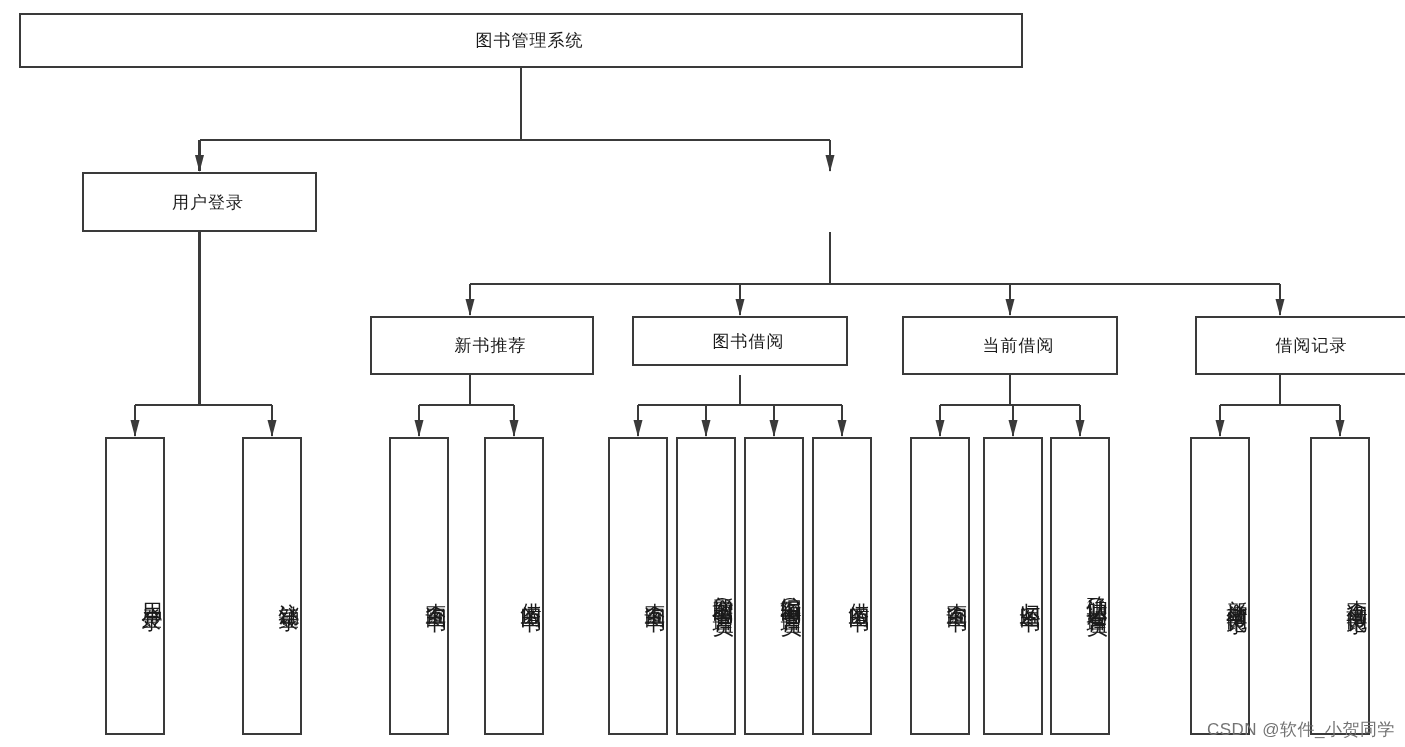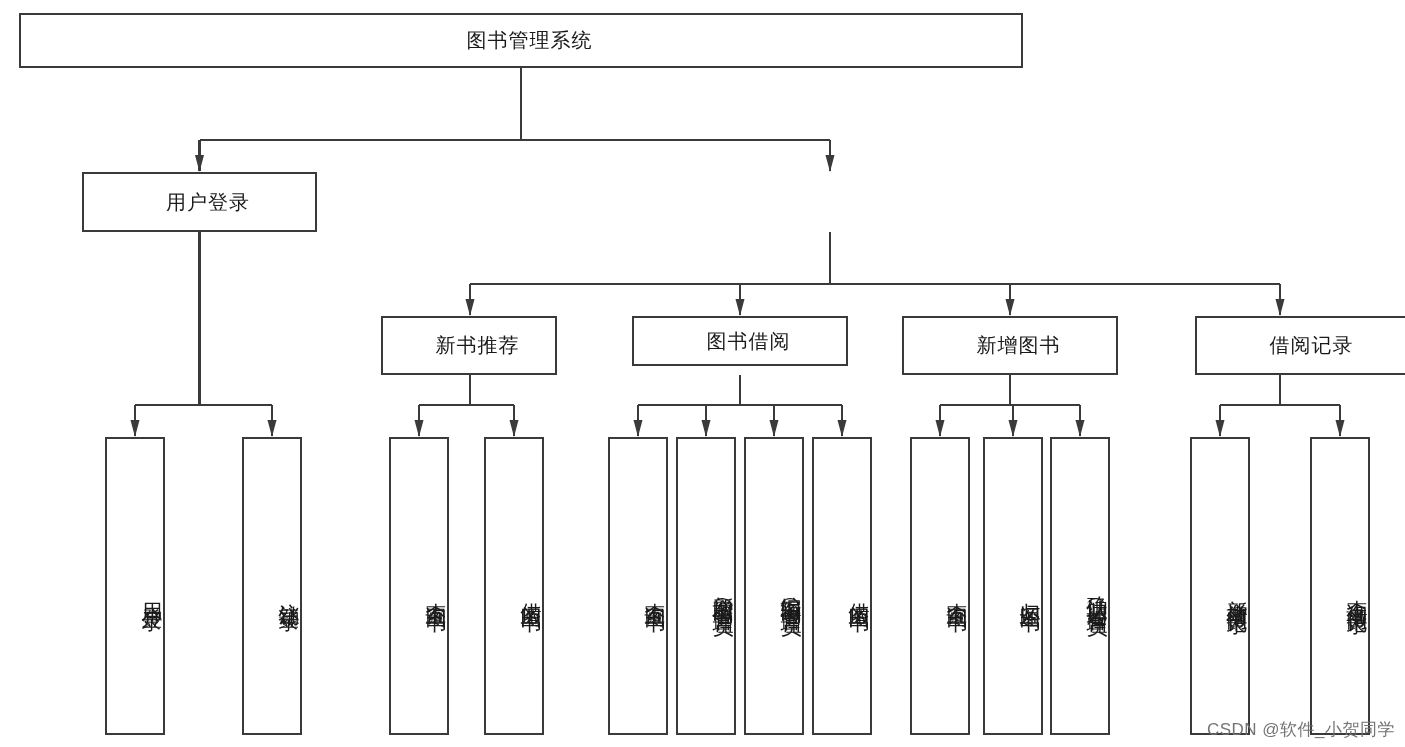--- a/index.html
+++ b/index.html
@@ -31,21 +31,21 @@
     position: absolute;
     box-sizing: border-box;
     background: #ffffff;
     border: 2px solid #3a3a3a;
     display: flex;
     align-items: center;
     justify-content: center;
     color: #1a1a1a;
   }
   .node.horizontal {
-    font-size: 20px;
+    font-size: 17px;
     letter-spacing: 1px;
     padding-left: 17px;
   }
   .node.vertical {
     writing-mode: vertical-rl;
     text-orientation: upright;
     font-size: 21px;
     letter-spacing: 3px;
     padding-top: 12px;
     align-items: flex-start;
@@ -127,28 +127,28 @@
     </svg>
 
   <div class="node horizontal" style="left: 19px; top: 13px; width: 1004px; height: 55px;">
     <span class="label">图书管理系统</span>
   </div>
 
   <div class="node horizontal" style="left: 82px; top: 172px; width: 235px; height: 60px;">
     <span class="label">用户登录</span>
   </div>
 
-  <div class="node horizontal" style="left: 381px; top: 316px; width: 176px; height: 59px;">
+  <div class="node horizontal" style="left: 370px; top: 316px; width: 224px; height: 59px;">
     <span class="label">新书推荐</span>
   </div>
   <div class="node horizontal" style="left: 632px; top: 316px; width: 216px; height: 50px;">
     <span class="label">图书借阅</span>
   </div>
   <div class="node horizontal" style="left: 902px; top: 316px; width: 216px; height: 59px;">
-    <span class="label">新增图书</span>
+    <span class="label">当前借阅</span>
   </div>
   <div class="node horizontal" style="left: 1172px; top: 316px; width: 216px; height: 59px; margin-left: 23px;">
     <span class="label">借阅记录</span>
   </div>
 
   <div class="node vertical" style="left: 105px; top: 437px; width: 60px; height: 298px;">
     <span class="label">用户登录</span>
   </div>
   <div class="node vertical" style="left: 242px; top: 437px; width: 60px; height: 298px;">
     <span class="label">注销登录</span>

